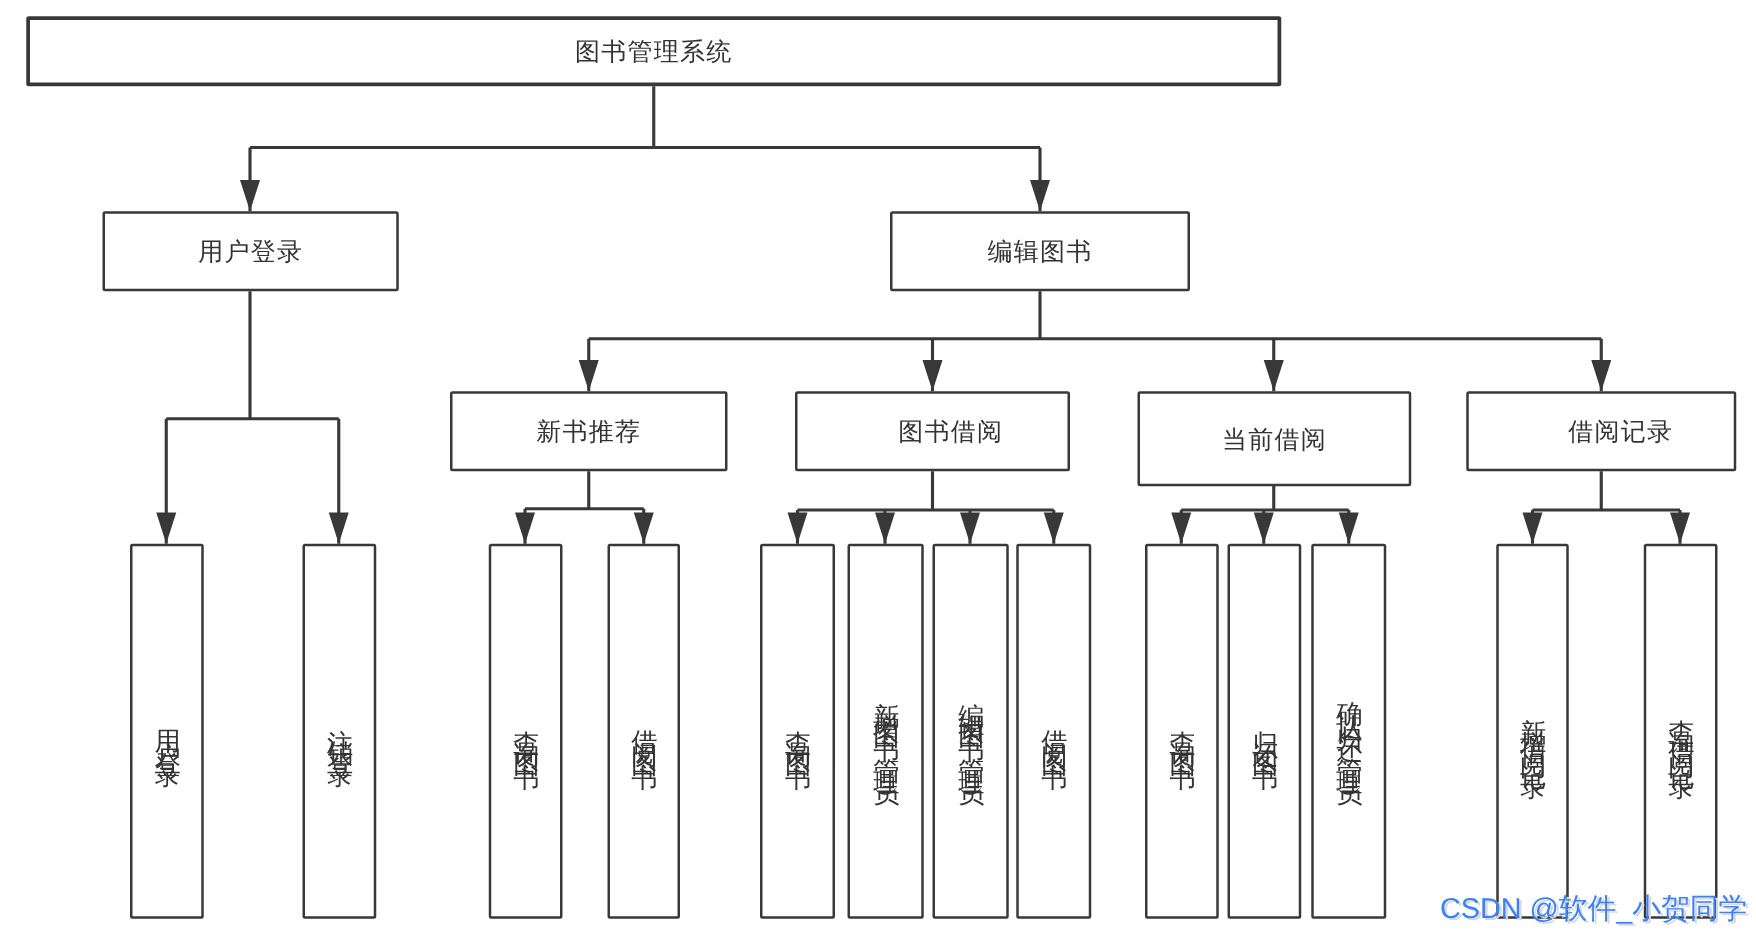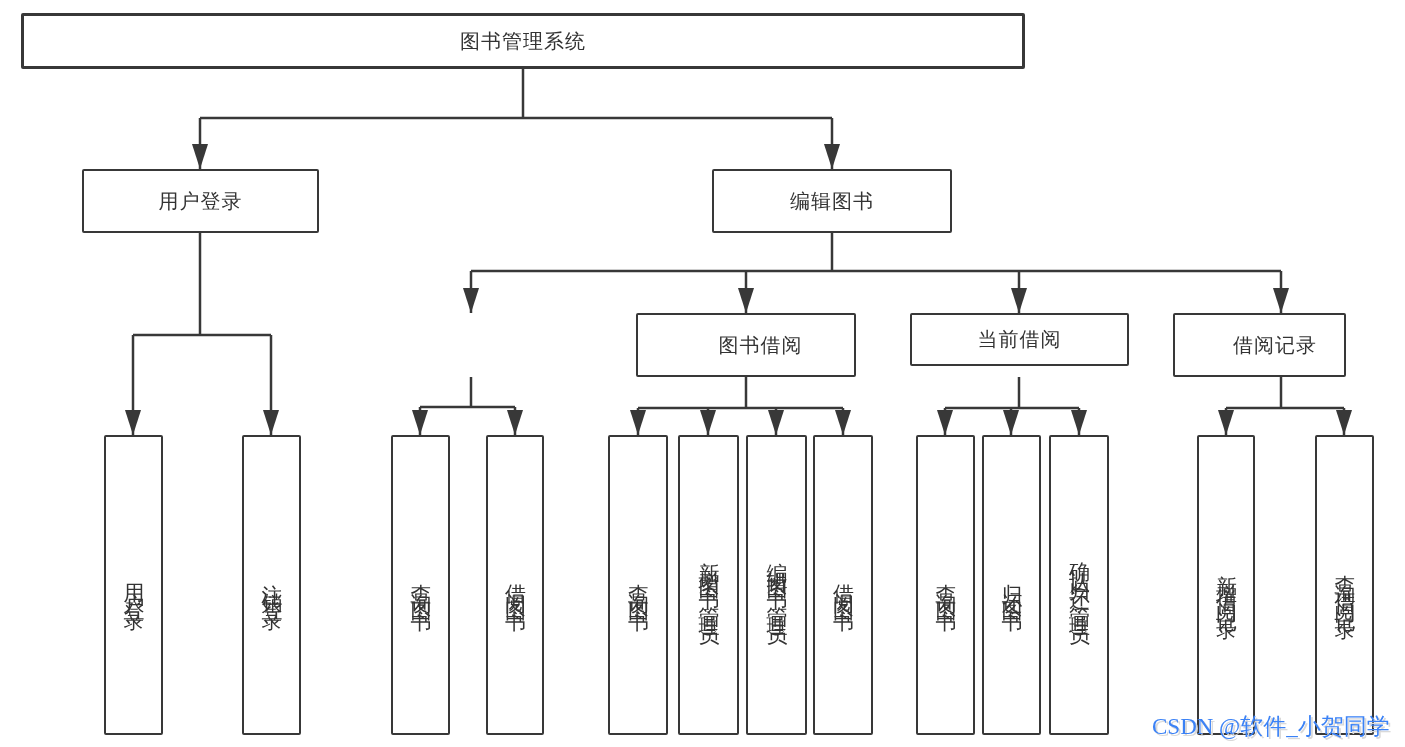--- a/index.html
+++ b/index.html
@@ -5,21 +5,21 @@
   html, body {
     margin: 0;
     padding: 0;
     background: #ffffff;
   }
   #stage {
     position: relative;
     width: 1405px;
     height: 747px;
     background: #ffffff;
-    font-family: Liberation Serif, serif;
+    font-family: Liberation Sans, sans-serif;
     color: #333333;
     overflow: hidden;
   }
   #wires {
     position: absolute;
     left: 0; top: 0;
     width: 1405px;
     height: 747px;
   }
   .node {
@@ -122,27 +122,30 @@
     <span>图书管理系统</span>
   </div>
 
   <div class="node hbox" style="left:82px; top:169px; width:237px; height:64px;">
     <span>用户登录</span>
   </div>
   <div class="node hbox" style="left:712px; top:169px; width:240px; height:64px;">
     <span>编辑图书</span>
   </div>
 
+  <div class="node hbox" style="left:360px; top:313px; width:222px; height:64px;">
+    <span>新书推荐</span>
+  </div>
   <div class="node hbox" style="left:636px; top:313px; width:220px; height:64px;padding-left:29px;">
     <span>图书借阅</span>
   </div>
-  <div class="node hbox" style="left:910px; top:313px; width:219px; height:53px;">
+  <div class="node hbox" style="left:910px; top:313px; width:219px; height:76px;">
     <span>当前借阅</span>
   </div>
-  <div class="node hbox" style="left:1173px; top:313px; width:173px; height:64px;padding-left:31px;">
+  <div class="node hbox" style="left:1173px; top:313px; width:216px; height:64px;padding-left:31px;">
     <span>借阅记录</span>
   </div>
 
   <div class="node leaf" style="left:104px; width:59px;">
     <span class="vtext">用户登录</span>
   </div>
   <div class="node leaf" style="left:242px; width:59px;">
     <span class="vtext">注销登录</span>
   </div>
 

